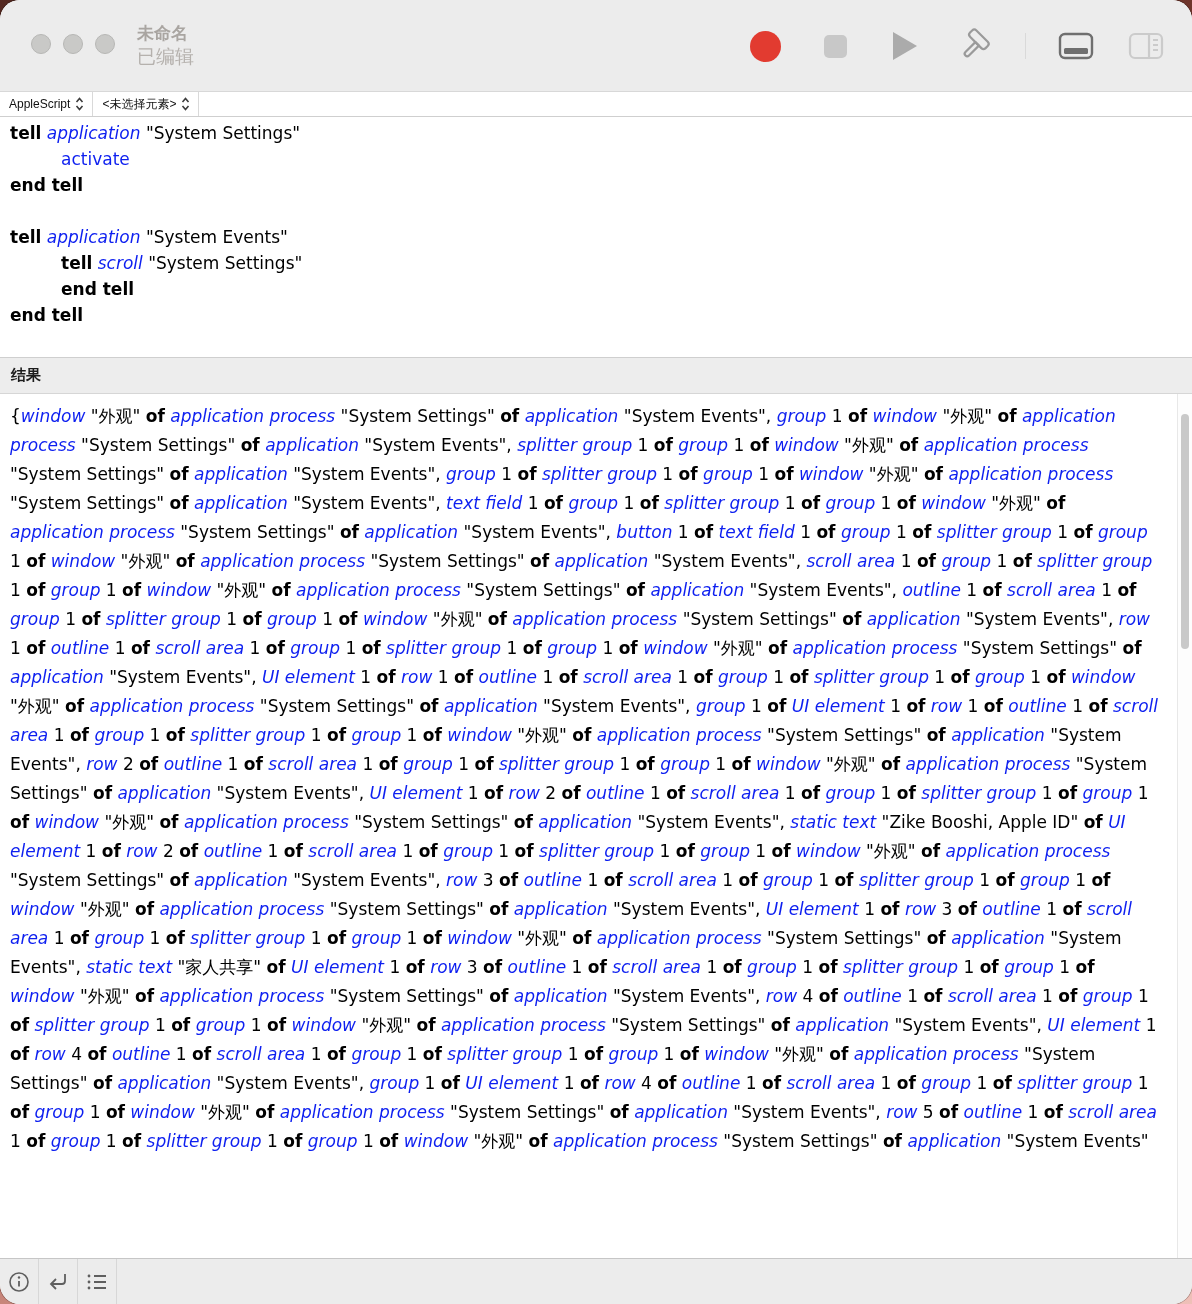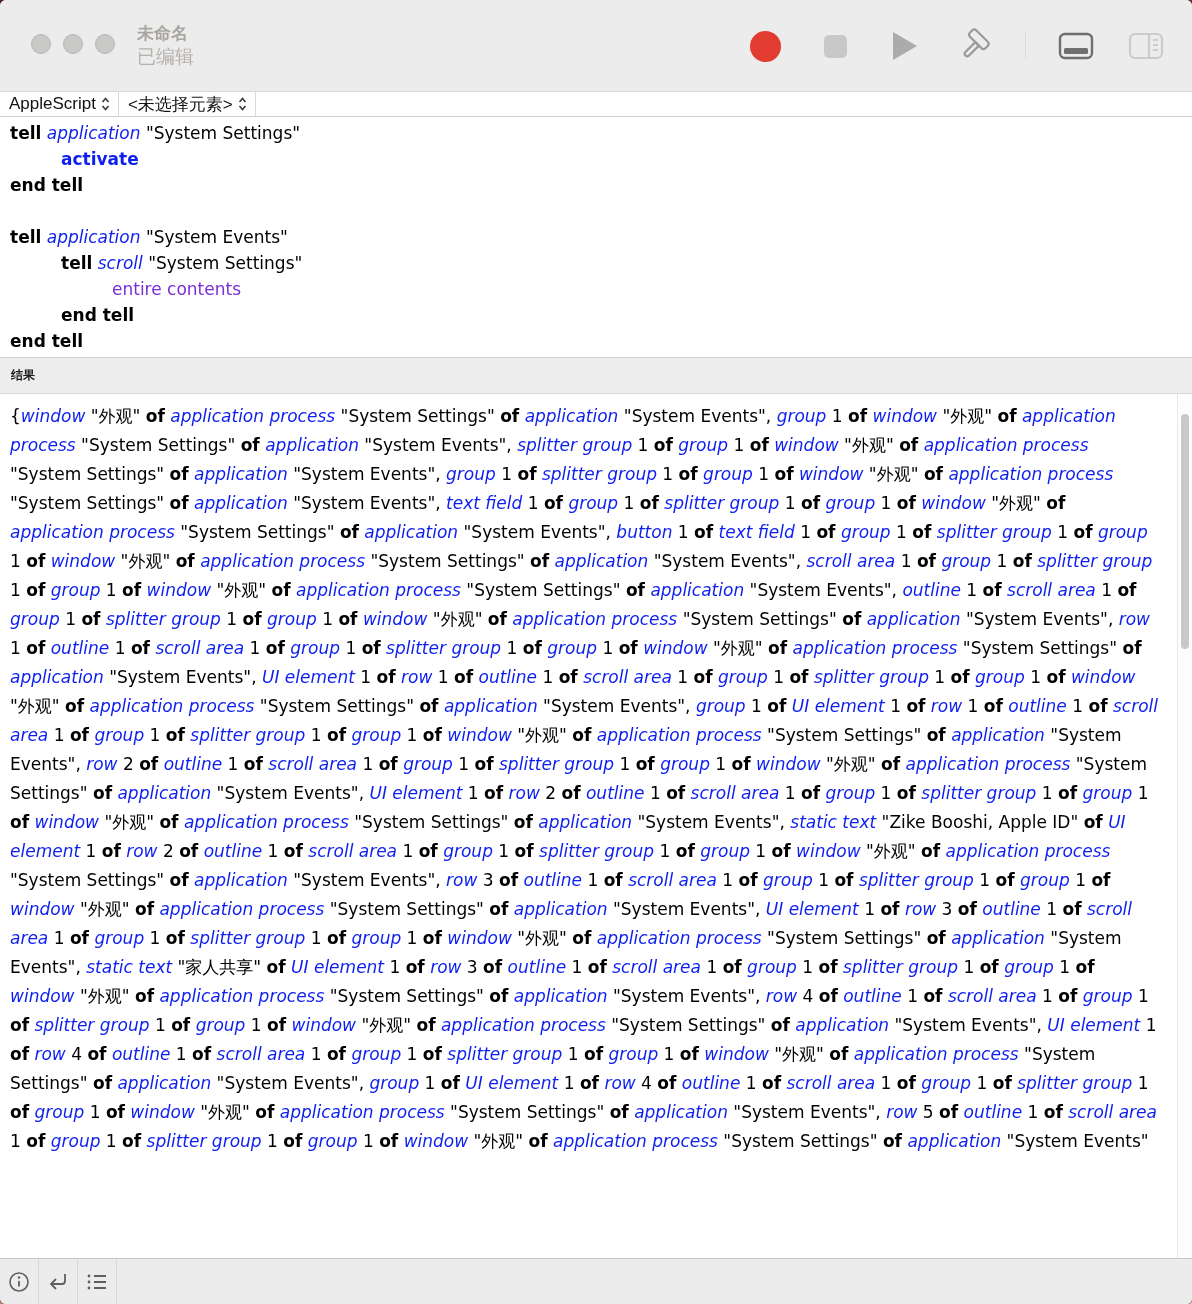--- a/index.html
+++ b/index.html
@@ -2,21 +2,21 @@
 <html><head>
 <meta charset="utf-8">
 <style>
   * { margin:0; padding:0; box-sizing:border-box; }
   html,body { width:1192px; height:1304px; overflow:hidden; }
   body {
     font-family:"Liberation Sans", sans-serif;
     background:linear-gradient(160deg,#53271f 0%,#7a3a30 35%,#c07a6e 70%,#efc0b8 100%);
   }
   .window {
-    width:1192px; height:1304px; border-radius:6px; overflow:hidden;
+    width:1192px; height:1304px; border-radius:20px; overflow:hidden;
     display:flex; flex-direction:column; background:#fff;
     box-shadow:0 0 0 1px rgba(0,0,0,.25);
   }
   
   .titlebar {
     height:92px; flex:0 0 92px; background:#ececec; position:relative;
     border-bottom:1px solid #d8d8d8;
   }
   .traffic { position:absolute; top:34px; left:31px; display:flex; gap:12px; }
   .light { width:20px; height:20px; border-radius:50%; background:#c9c9c7; border:1px solid #b7b7b5; }
@@ -25,38 +25,38 @@
   .doc-subtitle { font-size:19px; color:#b5b1ad; line-height:22px; }
   .tools { position:absolute; top:0; right:26px; height:92px; display:flex; align-items:center; gap:30px; }
   .tool-btn { border:none; background:transparent; padding:0; display:flex; align-items:center; justify-content:center; width:40px; height:40px; cursor:default; }
   .rec-dot { width:31px; height:31px; border-radius:50%; background:#e23b30; }
   .stop-sq { width:23px; height:23px; border-radius:5px; background:#c8c8c8; }
   .play-tri { width:0; height:0; border-left:24px solid #ababab; border-top:14px solid transparent; border-bottom:14px solid transparent; }
   .tool-sep { width:1px; height:26px; background:#d9d9d9; }
   
   .navbar {
     height:25px; flex:0 0 25px; background:#ffffff; border-bottom:1px solid #cfcfcf;
-    display:flex; align-items:stretch; font-size:17px; color:#111;
+    display:flex; align-items:stretch; font-size:12px; color:#111;
   }
   .popup { display:flex; align-items:center; gap:5px; padding:0 8px 0 9px; border-right:1px solid #d9d9d9; cursor:default; }
   .popup svg { flex:0 0 auto; }
   
   .code-area {
     height:240px; flex:0 0 240px; background:#fff; overflow:hidden;
     font-family:"DejaVu Sans","Liberation Sans",sans-serif;
     font-size:17px; line-height:26px; padding:3px 10px 0 10px; color:#000;
     cursor:text;
   }
   .code-line { white-space:pre; }
   
   .result-header {
     height:37px; flex:0 0 37px; background:#ededed;
     border-top:1px solid #cfcfcf; border-bottom:1px solid #d6d6d6;
     display:flex; align-items:center; padding-left:11px;
-    font-size:12px; font-weight:600; color:#1c1c1c;
+    font-size:15px; font-weight:600; color:#1c1c1c;
   }
   
   .result-area {
     flex:1 1 auto; background:#fff; overflow:hidden; position:relative;
   }
   .result-text {
     font-family:"DejaVu Sans","Liberation Sans",sans-serif;
     font-size:17px; line-height:29px; color:#000;
     padding:8px 34px 0 10px; word-break:break-word;
   }
@@ -64,21 +64,21 @@
     position:absolute; top:0; right:0; width:15px; height:100%;
     background:#fdfdfd; border-left:1px solid #e8e8e8;
   }
   .scroll-thumb {
     position:absolute; top:20px; left:3px; width:8px; height:235px;
     border-radius:4px; background:#c9c9c9;
   }
   
   .tk-k  { font-weight:bold; color:#000; }
   .tk-c  { color:#0d1ff0; font-style:italic; }
-  .tk-cmd{ color:#0d1ff0; font-weight:bold; }
+  .tk-cmd{ color:#0d1ff0; font-weight:normal; }
   .tk-p  { color:#7c2ed6; }
   .tk-pl { color:#000; }
   
   .bottombar {
     height:46px; flex:0 0 46px; background:#ececec; border-top:1px solid #c6c6c6;
     display:flex; align-items:stretch;
   }
   .bb-group { display:flex; align-items:stretch; }
   .bb-btn {
     width:39px; display:flex; align-items:center; justify-content:center;
@@ -154,21 +154,20 @@
     </div>
   </div>
 
   <div class="code-area" id="code-area">
       <div class="code-line" style="padding-left: 0px;"><span class="tk-k">tell</span><span class="tk-pl"> </span><span class="tk-c">application</span><span class="tk-pl"> "System Settings"</span></div>
       <div class="code-line" style="padding-left: 51px;"><span class="tk-cmd">activate</span></div>
       <div class="code-line" style="padding-left: 0px;"><span class="tk-k">end tell</span></div>
       <div class="code-line" style="padding-left: 0px;">&nbsp;</div>
       <div class="code-line" style="padding-left: 0px;"><span class="tk-k">tell</span><span class="tk-pl"> </span><span class="tk-c">application</span><span class="tk-pl"> "System Events"</span></div>
       <div class="code-line" style="padding-left: 51px;"><span class="tk-k">tell</span><span class="tk-pl"> </span><span class="tk-c">scroll</span><span class="tk-pl"> "System Settings"</span></div>
-      <div class="code-line" style="padding-left: 102px;"><span class="tk-p">entire contents</span></div>
       <div class="code-line" style="padding-left: 51px;"><span class="tk-k">end tell</span></div>
       <div class="code-line" style="padding-left: 0px;"><span class="tk-k">end tell</span></div>
     </div>
 
   <div class="result-header">
     <span>结果</span>
   </div>
 
   <div class="result-area">
     <div class="result-text" id="result-text"><span class="tk-pl">{</span><span class="tk-c">window</span><span class="tk-pl"> "外观"</span><span class="tk-pl"> </span><span class="tk-k">of</span><span class="tk-pl"> </span><span class="tk-c">application process</span><span class="tk-pl"> "System Settings"</span><span class="tk-pl"> </span><span class="tk-k">of</span><span class="tk-pl"> </span><span class="tk-c">application</span><span class="tk-pl"> "System Events"</span><span class="tk-pl">, </span><span class="tk-c">group</span><span class="tk-pl"> 1</span><span class="tk-pl"> </span><span class="tk-k">of</span><span class="tk-pl"> </span><span class="tk-c">window</span><span class="tk-pl"> "外观"</span><span class="tk-pl"> </span><span class="tk-k">of</span><span class="tk-pl"> </span><span class="tk-c">application process</span><span class="tk-pl"> "System Settings"</span><span class="tk-pl"> </span><span class="tk-k">of</span><span class="tk-pl"> </span><span class="tk-c">application</span><span class="tk-pl"> "System Events"</span><span class="tk-pl">, </span><span class="tk-c">splitter group</span><span class="tk-pl"> 1</span><span class="tk-pl"> </span><span class="tk-k">of</span><span class="tk-pl"> </span><span class="tk-c">group</span><span class="tk-pl"> 1</span><span class="tk-pl"> </span><span class="tk-k">of</span><span class="tk-pl"> </span><span class="tk-c">window</span><span class="tk-pl"> "外观"</span><span class="tk-pl"> </span><span class="tk-k">of</span><span class="tk-pl"> </span><span class="tk-c">application process</span><span class="tk-pl"> "System Settings"</span><span class="tk-pl"> </span><span class="tk-k">of</span><span class="tk-pl"> </span><span class="tk-c">application</span><span class="tk-pl"> "System Events"</span><span class="tk-pl">, </span><span class="tk-c">group</span><span class="tk-pl"> 1</span><span class="tk-pl"> </span><span class="tk-k">of</span><span class="tk-pl"> </span><span class="tk-c">splitter group</span><span class="tk-pl"> 1</span><span class="tk-pl"> </span><span class="tk-k">of</span><span class="tk-pl"> </span><span class="tk-c">group</span><span class="tk-pl"> 1</span><span class="tk-pl"> </span><span class="tk-k">of</span><span class="tk-pl"> </span><span class="tk-c">window</span><span class="tk-pl"> "外观"</span><span class="tk-pl"> </span><span class="tk-k">of</span><span class="tk-pl"> </span><span class="tk-c">application process</span><span class="tk-pl"> "System Settings"</span><span class="tk-pl"> </span><span class="tk-k">of</span><span class="tk-pl"> </span><span class="tk-c">application</span><span class="tk-pl"> "System Events"</span><span class="tk-pl">, </span><span class="tk-c">text field</span><span class="tk-pl"> 1</span><span class="tk-pl"> </span><span class="tk-k">of</span><span class="tk-pl"> </span><span class="tk-c">group</span><span class="tk-pl"> 1</span><span class="tk-pl"> </span><span class="tk-k">of</span><span class="tk-pl"> </span><span class="tk-c">splitter group</span><span class="tk-pl"> 1</span><span class="tk-pl"> </span><span class="tk-k">of</span><span class="tk-pl"> </span><span class="tk-c">group</span><span class="tk-pl"> 1</span><span class="tk-pl"> </span><span class="tk-k">of</span><span class="tk-pl"> </span><span class="tk-c">window</span><span class="tk-pl"> "外观"</span><span class="tk-pl"> </span><span class="tk-k">of</span><span class="tk-pl"> </span><span class="tk-c">application process</span><span class="tk-pl"> "System Settings"</span><span class="tk-pl"> </span><span class="tk-k">of</span><span class="tk-pl"> </span><span class="tk-c">application</span><span class="tk-pl"> "System Events"</span><span class="tk-pl">, </span><span class="tk-c">button</span><span class="tk-pl"> 1</span><span class="tk-pl"> </span><span class="tk-k">of</span><span class="tk-pl"> </span><span class="tk-c">text field</span><span class="tk-pl"> 1</span><span class="tk-pl"> </span><span class="tk-k">of</span><span class="tk-pl"> </span><span class="tk-c">group</span><span class="tk-pl"> 1</span><span class="tk-pl"> </span><span class="tk-k">of</span><span class="tk-pl"> </span><span class="tk-c">splitter group</span><span class="tk-pl"> 1</span><span class="tk-pl"> </span><span class="tk-k">of</span><span class="tk-pl"> </span><span class="tk-c">group</span><span class="tk-pl"> 1</span><span class="tk-pl"> </span><span class="tk-k">of</span><span class="tk-pl"> </span><span class="tk-c">window</span><span class="tk-pl"> "外观"</span><span class="tk-pl"> </span><span class="tk-k">of</span><span class="tk-pl"> </span><span class="tk-c">application process</span><span class="tk-pl"> "System Settings"</span><span class="tk-pl"> </span><span class="tk-k">of</span><span class="tk-pl"> </span><span class="tk-c">application</span><span class="tk-pl"> "System Events"</span><span class="tk-pl">, </span><span class="tk-c">scroll area</span><span class="tk-pl"> 1</span><span class="tk-pl"> </span><span class="tk-k">of</span><span class="tk-pl"> </span><span class="tk-c">group</span><span class="tk-pl"> 1</span><span class="tk-pl"> </span><span class="tk-k">of</span><span class="tk-pl"> </span><span class="tk-c">splitter group</span><span class="tk-pl"> 1</span><span class="tk-pl"> </span><span class="tk-k">of</span><span class="tk-pl"> </span><span class="tk-c">group</span><span class="tk-pl"> 1</span><span class="tk-pl"> </span><span class="tk-k">of</span><span class="tk-pl"> </span><span class="tk-c">window</span><span class="tk-pl"> "外观"</span><span class="tk-pl"> </span><span class="tk-k">of</span><span class="tk-pl"> </span><span class="tk-c">application process</span><span class="tk-pl"> "System Settings"</span><span class="tk-pl"> </span><span class="tk-k">of</span><span class="tk-pl"> </span><span class="tk-c">application</span><span class="tk-pl"> "System Events"</span><span class="tk-pl">, </span><span class="tk-c">outline</span><span class="tk-pl"> 1</span><span class="tk-pl"> </span><span class="tk-k">of</span><span class="tk-pl"> </span><span class="tk-c">scroll area</span><span class="tk-pl"> 1</span><span class="tk-pl"> </span><span class="tk-k">of</span><span class="tk-pl"> </span><span class="tk-c">group</span><span class="tk-pl"> 1</span><span class="tk-pl"> </span><span class="tk-k">of</span><span class="tk-pl"> </span><span class="tk-c">splitter group</span><span class="tk-pl"> 1</span><span class="tk-pl"> </span><span class="tk-k">of</span><span class="tk-pl"> </span><span class="tk-c">group</span><span class="tk-pl"> 1</span><span class="tk-pl"> </span><span class="tk-k">of</span><span class="tk-pl"> </span><span class="tk-c">window</span><span class="tk-pl"> "外观"</span><span class="tk-pl"> </span><span class="tk-k">of</span><span class="tk-pl"> </span><span class="tk-c">application process</span><span class="tk-pl"> "System Settings"</span><span class="tk-pl"> </span><span class="tk-k">of</span><span class="tk-pl"> </span><span class="tk-c">application</span><span class="tk-pl"> "System Events"</span><span class="tk-pl">, </span><span class="tk-c">row</span><span class="tk-pl"> 1</span><span class="tk-pl"> </span><span class="tk-k">of</span><span class="tk-pl"> </span><span class="tk-c">outline</span><span class="tk-pl"> 1</span><span class="tk-pl"> </span><span class="tk-k">of</span><span class="tk-pl"> </span><span class="tk-c">scroll area</span><span class="tk-pl"> 1</span><span class="tk-pl"> </span><span class="tk-k">of</span><span class="tk-pl"> </span><span class="tk-c">group</span><span class="tk-pl"> 1</span><span class="tk-pl"> </span><span class="tk-k">of</span><span class="tk-pl"> </span><span class="tk-c">splitter group</span><span class="tk-pl"> 1</span><span class="tk-pl"> </span><span class="tk-k">of</span><span class="tk-pl"> </span><span class="tk-c">group</span><span class="tk-pl"> 1</span><span class="tk-pl"> </span><span class="tk-k">of</span><span class="tk-pl"> </span><span class="tk-c">window</span><span class="tk-pl"> "外观"</span><span class="tk-pl"> </span><span class="tk-k">of</span><span class="tk-pl"> </span><span class="tk-c">application process</span><span class="tk-pl"> "System Settings"</span><span class="tk-pl"> </span><span class="tk-k">of</span><span class="tk-pl"> </span><span class="tk-c">application</span><span class="tk-pl"> "System Events"</span><span class="tk-pl">, </span><span class="tk-c">UI element</span><span class="tk-pl"> 1</span><span class="tk-pl"> </span><span class="tk-k">of</span><span class="tk-pl"> </span><span class="tk-c">row</span><span class="tk-pl"> 1</span><span class="tk-pl"> </span><span class="tk-k">of</span><span class="tk-pl"> </span><span class="tk-c">outline</span><span class="tk-pl"> 1</span><span class="tk-pl"> </span><span class="tk-k">of</span><span class="tk-pl"> </span><span class="tk-c">scroll area</span><span class="tk-pl"> 1</span><span class="tk-pl"> </span><span class="tk-k">of</span><span class="tk-pl"> </span><span class="tk-c">group</span><span class="tk-pl"> 1</span><span class="tk-pl"> </span><span class="tk-k">of</span><span class="tk-pl"> </span><span class="tk-c">splitter group</span><span class="tk-pl"> 1</span><span class="tk-pl"> </span><span class="tk-k">of</span><span class="tk-pl"> </span><span class="tk-c">group</span><span class="tk-pl"> 1</span><span class="tk-pl"> </span><span class="tk-k">of</span><span class="tk-pl"> </span><span class="tk-c">window</span><span class="tk-pl"> "外观"</span><span class="tk-pl"> </span><span class="tk-k">of</span><span class="tk-pl"> </span><span class="tk-c">application process</span><span class="tk-pl"> "System Settings"</span><span class="tk-pl"> </span><span class="tk-k">of</span><span class="tk-pl"> </span><span class="tk-c">application</span><span class="tk-pl"> "System Events"</span><span class="tk-pl">, </span><span class="tk-c">group</span><span class="tk-pl"> 1</span><span class="tk-pl"> </span><span class="tk-k">of</span><span class="tk-pl"> </span><span class="tk-c">UI element</span><span class="tk-pl"> 1</span><span class="tk-pl"> </span><span class="tk-k">of</span><span class="tk-pl"> </span><span class="tk-c">row</span><span class="tk-pl"> 1</span><span class="tk-pl"> </span><span class="tk-k">of</span><span class="tk-pl"> </span><span class="tk-c">outline</span><span class="tk-pl"> 1</span><span class="tk-pl"> </span><span class="tk-k">of</span><span class="tk-pl"> </span><span class="tk-c">scroll area</span><span class="tk-pl"> 1</span><span class="tk-pl"> </span><span class="tk-k">of</span><span class="tk-pl"> </span><span class="tk-c">group</span><span class="tk-pl"> 1</span><span class="tk-pl"> </span><span class="tk-k">of</span><span class="tk-pl"> </span><span class="tk-c">splitter group</span><span class="tk-pl"> 1</span><span class="tk-pl"> </span><span class="tk-k">of</span><span class="tk-pl"> </span><span class="tk-c">group</span><span class="tk-pl"> 1</span><span class="tk-pl"> </span><span class="tk-k">of</span><span class="tk-pl"> </span><span class="tk-c">window</span><span class="tk-pl"> "外观"</span><span class="tk-pl"> </span><span class="tk-k">of</span><span class="tk-pl"> </span><span class="tk-c">application process</span><span class="tk-pl"> "System Settings"</span><span class="tk-pl"> </span><span class="tk-k">of</span><span class="tk-pl"> </span><span class="tk-c">application</span><span class="tk-pl"> "System Events"</span><span class="tk-pl">, </span><span class="tk-c">row</span><span class="tk-pl"> 2</span><span class="tk-pl"> </span><span class="tk-k">of</span><span class="tk-pl"> </span><span class="tk-c">outline</span><span class="tk-pl"> 1</span><span class="tk-pl"> </span><span class="tk-k">of</span><span class="tk-pl"> </span><span class="tk-c">scroll area</span><span class="tk-pl"> 1</span><span class="tk-pl"> </span><span class="tk-k">of</span><span class="tk-pl"> </span><span class="tk-c">group</span><span class="tk-pl"> 1</span><span class="tk-pl"> </span><span class="tk-k">of</span><span class="tk-pl"> </span><span class="tk-c">splitter group</span><span class="tk-pl"> 1</span><span class="tk-pl"> </span><span class="tk-k">of</span><span class="tk-pl"> </span><span class="tk-c">group</span><span class="tk-pl"> 1</span><span class="tk-pl"> </span><span class="tk-k">of</span><span class="tk-pl"> </span><span class="tk-c">window</span><span class="tk-pl"> "外观"</span><span class="tk-pl"> </span><span class="tk-k">of</span><span class="tk-pl"> </span><span class="tk-c">application process</span><span class="tk-pl"> "System Settings"</span><span class="tk-pl"> </span><span class="tk-k">of</span><span class="tk-pl"> </span><span class="tk-c">application</span><span class="tk-pl"> "System Events"</span><span class="tk-pl">, </span><span class="tk-c">UI element</span><span class="tk-pl"> 1</span><span class="tk-pl"> </span><span class="tk-k">of</span><span class="tk-pl"> </span><span class="tk-c">row</span><span class="tk-pl"> 2</span><span class="tk-pl"> </span><span class="tk-k">of</span><span class="tk-pl"> </span><span class="tk-c">outline</span><span class="tk-pl"> 1</span><span class="tk-pl"> </span><span class="tk-k">of</span><span class="tk-pl"> </span><span class="tk-c">scroll area</span><span class="tk-pl"> 1</span><span class="tk-pl"> </span><span class="tk-k">of</span><span class="tk-pl"> </span><span class="tk-c">group</span><span class="tk-pl"> 1</span><span class="tk-pl"> </span><span class="tk-k">of</span><span class="tk-pl"> </span><span class="tk-c">splitter group</span><span class="tk-pl"> 1</span><span class="tk-pl"> </span><span class="tk-k">of</span><span class="tk-pl"> </span><span class="tk-c">group</span><span class="tk-pl"> 1</span><span class="tk-pl"> </span><span class="tk-k">of</span><span class="tk-pl"> </span><span class="tk-c">window</span><span class="tk-pl"> "外观"</span><span class="tk-pl"> </span><span class="tk-k">of</span><span class="tk-pl"> </span><span class="tk-c">application process</span><span class="tk-pl"> "System Settings"</span><span class="tk-pl"> </span><span class="tk-k">of</span><span class="tk-pl"> </span><span class="tk-c">application</span><span class="tk-pl"> "System Events"</span><span class="tk-pl">, </span><span class="tk-c">static text</span><span class="tk-pl"> "Zike Booshi, Apple ID"</span><span class="tk-pl"> </span><span class="tk-k">of</span><span class="tk-pl"> </span><span class="tk-c">UI element</span><span class="tk-pl"> 1</span><span class="tk-pl"> </span><span class="tk-k">of</span><span class="tk-pl"> </span><span class="tk-c">row</span><span class="tk-pl"> 2</span><span class="tk-pl"> </span><span class="tk-k">of</span><span class="tk-pl"> </span><span class="tk-c">outline</span><span class="tk-pl"> 1</span><span class="tk-pl"> </span><span class="tk-k">of</span><span class="tk-pl"> </span><span class="tk-c">scroll area</span><span class="tk-pl"> 1</span><span class="tk-pl"> </span><span class="tk-k">of</span><span class="tk-pl"> </span><span class="tk-c">group</span><span class="tk-pl"> 1</span><span class="tk-pl"> </span><span class="tk-k">of</span><span class="tk-pl"> </span><span class="tk-c">splitter group</span><span class="tk-pl"> 1</span><span class="tk-pl"> </span><span class="tk-k">of</span><span class="tk-pl"> </span><span class="tk-c">group</span><span class="tk-pl"> 1</span><span class="tk-pl"> </span><span class="tk-k">of</span><span class="tk-pl"> </span><span class="tk-c">window</span><span class="tk-pl"> "外观"</span><span class="tk-pl"> </span><span class="tk-k">of</span><span class="tk-pl"> </span><span class="tk-c">application process</span><span class="tk-pl"> "System Settings"</span><span class="tk-pl"> </span><span class="tk-k">of</span><span class="tk-pl"> </span><span class="tk-c">application</span><span class="tk-pl"> "System Events"</span><span class="tk-pl">, </span><span class="tk-c">row</span><span class="tk-pl"> 3</span><span class="tk-pl"> </span><span class="tk-k">of</span><span class="tk-pl"> </span><span class="tk-c">outline</span><span class="tk-pl"> 1</span><span class="tk-pl"> </span><span class="tk-k">of</span><span class="tk-pl"> </span><span class="tk-c">scroll area</span><span class="tk-pl"> 1</span><span class="tk-pl"> </span><span class="tk-k">of</span><span class="tk-pl"> </span><span class="tk-c">group</span><span class="tk-pl"> 1</span><span class="tk-pl"> </span><span class="tk-k">of</span><span class="tk-pl"> </span><span class="tk-c">splitter group</span><span class="tk-pl"> 1</span><span class="tk-pl"> </span><span class="tk-k">of</span><span class="tk-pl"> </span><span class="tk-c">group</span><span class="tk-pl"> 1</span><span class="tk-pl"> </span><span class="tk-k">of</span><span class="tk-pl"> </span><span class="tk-c">window</span><span class="tk-pl"> "外观"</span><span class="tk-pl"> </span><span class="tk-k">of</span><span class="tk-pl"> </span><span class="tk-c">application process</span><span class="tk-pl"> "System Settings"</span><span class="tk-pl"> </span><span class="tk-k">of</span><span class="tk-pl"> </span><span class="tk-c">application</span><span class="tk-pl"> "System Events"</span><span class="tk-pl">, </span><span class="tk-c">UI element</span><span class="tk-pl"> 1</span><span class="tk-pl"> </span><span class="tk-k">of</span><span class="tk-pl"> </span><span class="tk-c">row</span><span class="tk-pl"> 3</span><span class="tk-pl"> </span><span class="tk-k">of</span><span class="tk-pl"> </span><span class="tk-c">outline</span><span class="tk-pl"> 1</span><span class="tk-pl"> </span><span class="tk-k">of</span><span class="tk-pl"> </span><span class="tk-c">scroll area</span><span class="tk-pl"> 1</span><span class="tk-pl"> </span><span class="tk-k">of</span><span class="tk-pl"> </span><span class="tk-c">group</span><span class="tk-pl"> 1</span><span class="tk-pl"> </span><span class="tk-k">of</span><span class="tk-pl"> </span><span class="tk-c">splitter group</span><span class="tk-pl"> 1</span><span class="tk-pl"> </span><span class="tk-k">of</span><span class="tk-pl"> </span><span class="tk-c">group</span><span class="tk-pl"> 1</span><span class="tk-pl"> </span><span class="tk-k">of</span><span class="tk-pl"> </span><span class="tk-c">window</span><span class="tk-pl"> "外观"</span><span class="tk-pl"> </span><span class="tk-k">of</span><span class="tk-pl"> </span><span class="tk-c">application process</span><span class="tk-pl"> "System Settings"</span><span class="tk-pl"> </span><span class="tk-k">of</span><span class="tk-pl"> </span><span class="tk-c">application</span><span class="tk-pl"> "System Events"</span><span class="tk-pl">, </span><span class="tk-c">static text</span><span class="tk-pl"> "家人共享"</span><span class="tk-pl"> </span><span class="tk-k">of</span><span class="tk-pl"> </span><span class="tk-c">UI element</span><span class="tk-pl"> 1</span><span class="tk-pl"> </span><span class="tk-k">of</span><span class="tk-pl"> </span><span class="tk-c">row</span><span class="tk-pl"> 3</span><span class="tk-pl"> </span><span class="tk-k">of</span><span class="tk-pl"> </span><span class="tk-c">outline</span><span class="tk-pl"> 1</span><span class="tk-pl"> </span><span class="tk-k">of</span><span class="tk-pl"> </span><span class="tk-c">scroll area</span><span class="tk-pl"> 1</span><span class="tk-pl"> </span><span class="tk-k">of</span><span class="tk-pl"> </span><span class="tk-c">group</span><span class="tk-pl"> 1</span><span class="tk-pl"> </span><span class="tk-k">of</span><span class="tk-pl"> </span><span class="tk-c">splitter group</span><span class="tk-pl"> 1</span><span class="tk-pl"> </span><span class="tk-k">of</span><span class="tk-pl"> </span><span class="tk-c">group</span><span class="tk-pl"> 1</span><span class="tk-pl"> </span><span class="tk-k">of</span><span class="tk-pl"> </span><span class="tk-c">window</span><span class="tk-pl"> "外观"</span><span class="tk-pl"> </span><span class="tk-k">of</span><span class="tk-pl"> </span><span class="tk-c">application process</span><span class="tk-pl"> "System Settings"</span><span class="tk-pl"> </span><span class="tk-k">of</span><span class="tk-pl"> </span><span class="tk-c">application</span><span class="tk-pl"> "System Events"</span><span class="tk-pl">, </span><span class="tk-c">row</span><span class="tk-pl"> 4</span><span class="tk-pl"> </span><span class="tk-k">of</span><span class="tk-pl"> </span><span class="tk-c">outline</span><span class="tk-pl"> 1</span><span class="tk-pl"> </span><span class="tk-k">of</span><span class="tk-pl"> </span><span class="tk-c">scroll area</span><span class="tk-pl"> 1</span><span class="tk-pl"> </span><span class="tk-k">of</span><span class="tk-pl"> </span><span class="tk-c">group</span><span class="tk-pl"> 1</span><span class="tk-pl"> </span><span class="tk-k">of</span><span class="tk-pl"> </span><span class="tk-c">splitter group</span><span class="tk-pl"> 1</span><span class="tk-pl"> </span><span class="tk-k">of</span><span class="tk-pl"> </span><span class="tk-c">group</span><span class="tk-pl"> 1</span><span class="tk-pl"> </span><span class="tk-k">of</span><span class="tk-pl"> </span><span class="tk-c">window</span><span class="tk-pl"> "外观"</span><span class="tk-pl"> </span><span class="tk-k">of</span><span class="tk-pl"> </span><span class="tk-c">application process</span><span class="tk-pl"> "System Settings"</span><span class="tk-pl"> </span><span class="tk-k">of</span><span class="tk-pl"> </span><span class="tk-c">application</span><span class="tk-pl"> "System Events"</span><span class="tk-pl">, </span><span class="tk-c">UI element</span><span class="tk-pl"> 1</span><span class="tk-pl"> </span><span class="tk-k">of</span><span class="tk-pl"> </span><span class="tk-c">row</span><span class="tk-pl"> 4</span><span class="tk-pl"> </span><span class="tk-k">of</span><span class="tk-pl"> </span><span class="tk-c">outline</span><span class="tk-pl"> 1</span><span class="tk-pl"> </span><span class="tk-k">of</span><span class="tk-pl"> </span><span class="tk-c">scroll area</span><span class="tk-pl"> 1</span><span class="tk-pl"> </span><span class="tk-k">of</span><span class="tk-pl"> </span><span class="tk-c">group</span><span class="tk-pl"> 1</span><span class="tk-pl"> </span><span class="tk-k">of</span><span class="tk-pl"> </span><span class="tk-c">splitter group</span><span class="tk-pl"> 1</span><span class="tk-pl"> </span><span class="tk-k">of</span><span class="tk-pl"> </span><span class="tk-c">group</span><span class="tk-pl"> 1</span><span class="tk-pl"> </span><span class="tk-k">of</span><span class="tk-pl"> </span><span class="tk-c">window</span><span class="tk-pl"> "外观"</span><span class="tk-pl"> </span><span class="tk-k">of</span><span class="tk-pl"> </span><span class="tk-c">application process</span><span class="tk-pl"> "System Settings"</span><span class="tk-pl"> </span><span class="tk-k">of</span><span class="tk-pl"> </span><span class="tk-c">application</span><span class="tk-pl"> "System Events"</span><span class="tk-pl">, </span><span class="tk-c">group</span><span class="tk-pl"> 1</span><span class="tk-pl"> </span><span class="tk-k">of</span><span class="tk-pl"> </span><span class="tk-c">UI element</span><span class="tk-pl"> 1</span><span class="tk-pl"> </span><span class="tk-k">of</span><span class="tk-pl"> </span><span class="tk-c">row</span><span class="tk-pl"> 4</span><span class="tk-pl"> </span><span class="tk-k">of</span><span class="tk-pl"> </span><span class="tk-c">outline</span><span class="tk-pl"> 1</span><span class="tk-pl"> </span><span class="tk-k">of</span><span class="tk-pl"> </span><span class="tk-c">scroll area</span><span class="tk-pl"> 1</span><span class="tk-pl"> </span><span class="tk-k">of</span><span class="tk-pl"> </span><span class="tk-c">group</span><span class="tk-pl"> 1</span><span class="tk-pl"> </span><span class="tk-k">of</span><span class="tk-pl"> </span><span class="tk-c">splitter group</span><span class="tk-pl"> 1</span><span class="tk-pl"> </span><span class="tk-k">of</span><span class="tk-pl"> </span><span class="tk-c">group</span><span class="tk-pl"> 1</span><span class="tk-pl"> </span><span class="tk-k">of</span><span class="tk-pl"> </span><span class="tk-c">window</span><span class="tk-pl"> "外观"</span><span class="tk-pl"> </span><span class="tk-k">of</span><span class="tk-pl"> </span><span class="tk-c">application process</span><span class="tk-pl"> "System Settings"</span><span class="tk-pl"> </span><span class="tk-k">of</span><span class="tk-pl"> </span><span class="tk-c">application</span><span class="tk-pl"> "System Events"</span><span class="tk-pl">, </span><span class="tk-c">row</span><span class="tk-pl"> 5</span><span class="tk-pl"> </span><span class="tk-k">of</span><span class="tk-pl"> </span><span class="tk-c">outline</span><span class="tk-pl"> 1</span><span class="tk-pl"> </span><span class="tk-k">of</span><span class="tk-pl"> </span><span class="tk-c">scroll area</span><span class="tk-pl"> 1</span><span class="tk-pl"> </span><span class="tk-k">of</span><span class="tk-pl"> </span><span class="tk-c">group</span><span class="tk-pl"> 1</span><span class="tk-pl"> </span><span class="tk-k">of</span><span class="tk-pl"> </span><span class="tk-c">splitter group</span><span class="tk-pl"> 1</span><span class="tk-pl"> </span><span class="tk-k">of</span><span class="tk-pl"> </span><span class="tk-c">group</span><span class="tk-pl"> 1</span><span class="tk-pl"> </span><span class="tk-k">of</span><span class="tk-pl"> </span><span class="tk-c">window</span><span class="tk-pl"> "外观"</span><span class="tk-pl"> </span><span class="tk-k">of</span><span class="tk-pl"> </span><span class="tk-c">application process</span><span class="tk-pl"> "System Settings"</span><span class="tk-pl"> </span><span class="tk-k">of</span><span class="tk-pl"> </span><span class="tk-c">application</span><span class="tk-pl"> "System Events"</span></div>

